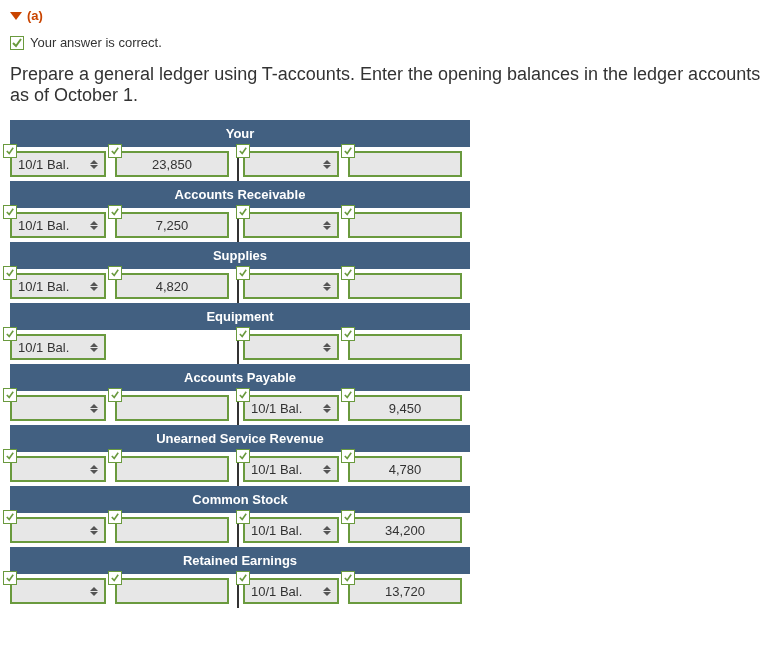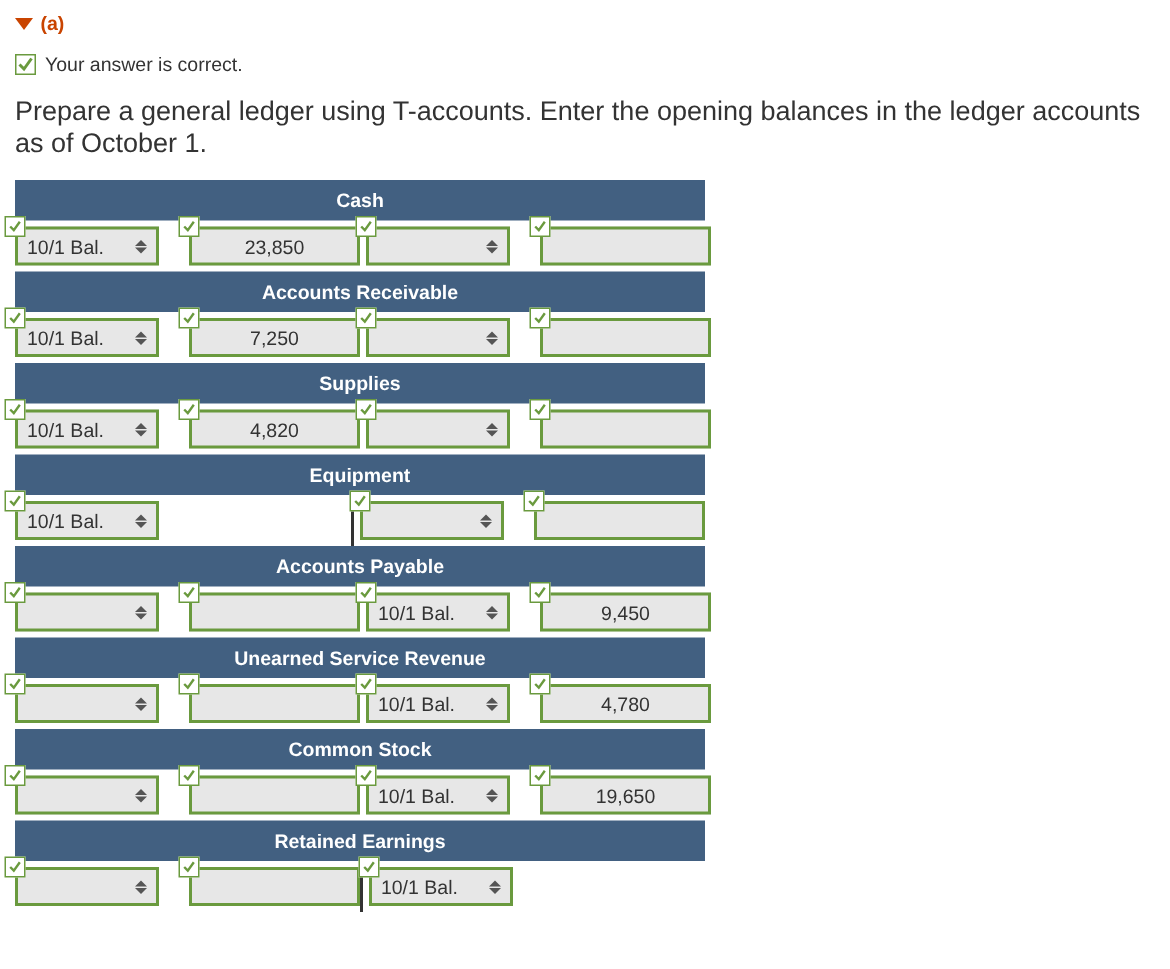--- a/index.html
+++ b/index.html
@@ -62,21 +62,21 @@
     text-align: center;
     padding: 6px 0;
   }
   .acct-row {
     display: flex;
     align-items: stretch;
   }
   .side {
     display: flex;
     align-items: flex-end;
-    gap: 16px;
+    gap: 5px;
     padding: 4px 0;
   }
   .side.left { width: 50%; justify-content: flex-start; }
   .side.right { width: 50%; justify-content: flex-start; }
   .divider {
     width: 2px;
     background: #333;
     align-self: stretch;
   }
   .cell {
@@ -142,21 +142,21 @@
     <svg width="10" height="10" viewBox="0 0 10 10">
         <polyline points="1,5 4,8 9,1" fill="none" stroke="#6a9a3e" stroke-width="2"></polyline>
       </svg>
   </span>
   <span>Your answer is correct.</span>
 </div>
 
 <div class="instructions">Prepare a general ledger using T-accounts. Enter the opening balances in the ledger accounts as of October 1.</div>
 
 <div class="ledger" id="ledger">
-    <div class="acct-header">Cash</div>
+    <div class="acct-header">Your</div>
     <div class="acct-row">
       <div class="side left">
         <div class="cell">
           <span class="tick">
             <svg width="8" height="8" viewBox="0 0 10 10">
               <polyline points="1,5 4,8 9,1" fill="none" stroke="#6a9a3e" stroke-width="2"></polyline>
             </svg>
           </span>
           <div class="field label">
             <span class="txt">10/1 Bal.</span>
@@ -519,21 +519,21 @@
             </span>
           </div>
         </div>
         <div class="cell">
           <span class="tick">
             <svg width="8" height="8" viewBox="0 0 10 10">
               <polyline points="1,5 4,8 9,1" fill="none" stroke="#6a9a3e" stroke-width="2"></polyline>
             </svg>
           </span>
           <div class="field value">
-            <span class="txt">19,650</span>
+            <span class="txt">34,200</span>
           </div>
         </div>
       </div>
     </div>
     <div class="acct-header">Retained Earnings</div>
     <div class="acct-row">
       <div class="side left">
         <div class="cell">
           <span class="tick">
             <svg width="8" height="8" viewBox="0 0 10 10">
@@ -566,17 +566,27 @@
             <svg width="8" height="8" viewBox="0 0 10 10">
               <polyline points="1,5 4,8 9,1" fill="none" stroke="#6a9a3e" stroke-width="2"></polyline>
             </svg>
           </span>
           <div class="field label">
             <span class="txt">10/1 Bal.</span>
             <span class="spinner">
               <span class="up"></span>
               <span class="down"></span>
             </span>
+          </div>
+        </div>
+        <div class="cell">
+          <span class="tick">
+            <svg width="8" height="8" viewBox="0 0 10 10">
+              <polyline points="1,5 4,8 9,1" fill="none" stroke="#6a9a3e" stroke-width="2"></polyline>
+            </svg>
+          </span>
+          <div class="field value">
+            <span class="txt">13,720</span>
           </div>
         </div>
       </div>
     </div>
   </div>
 
 </body></html>

